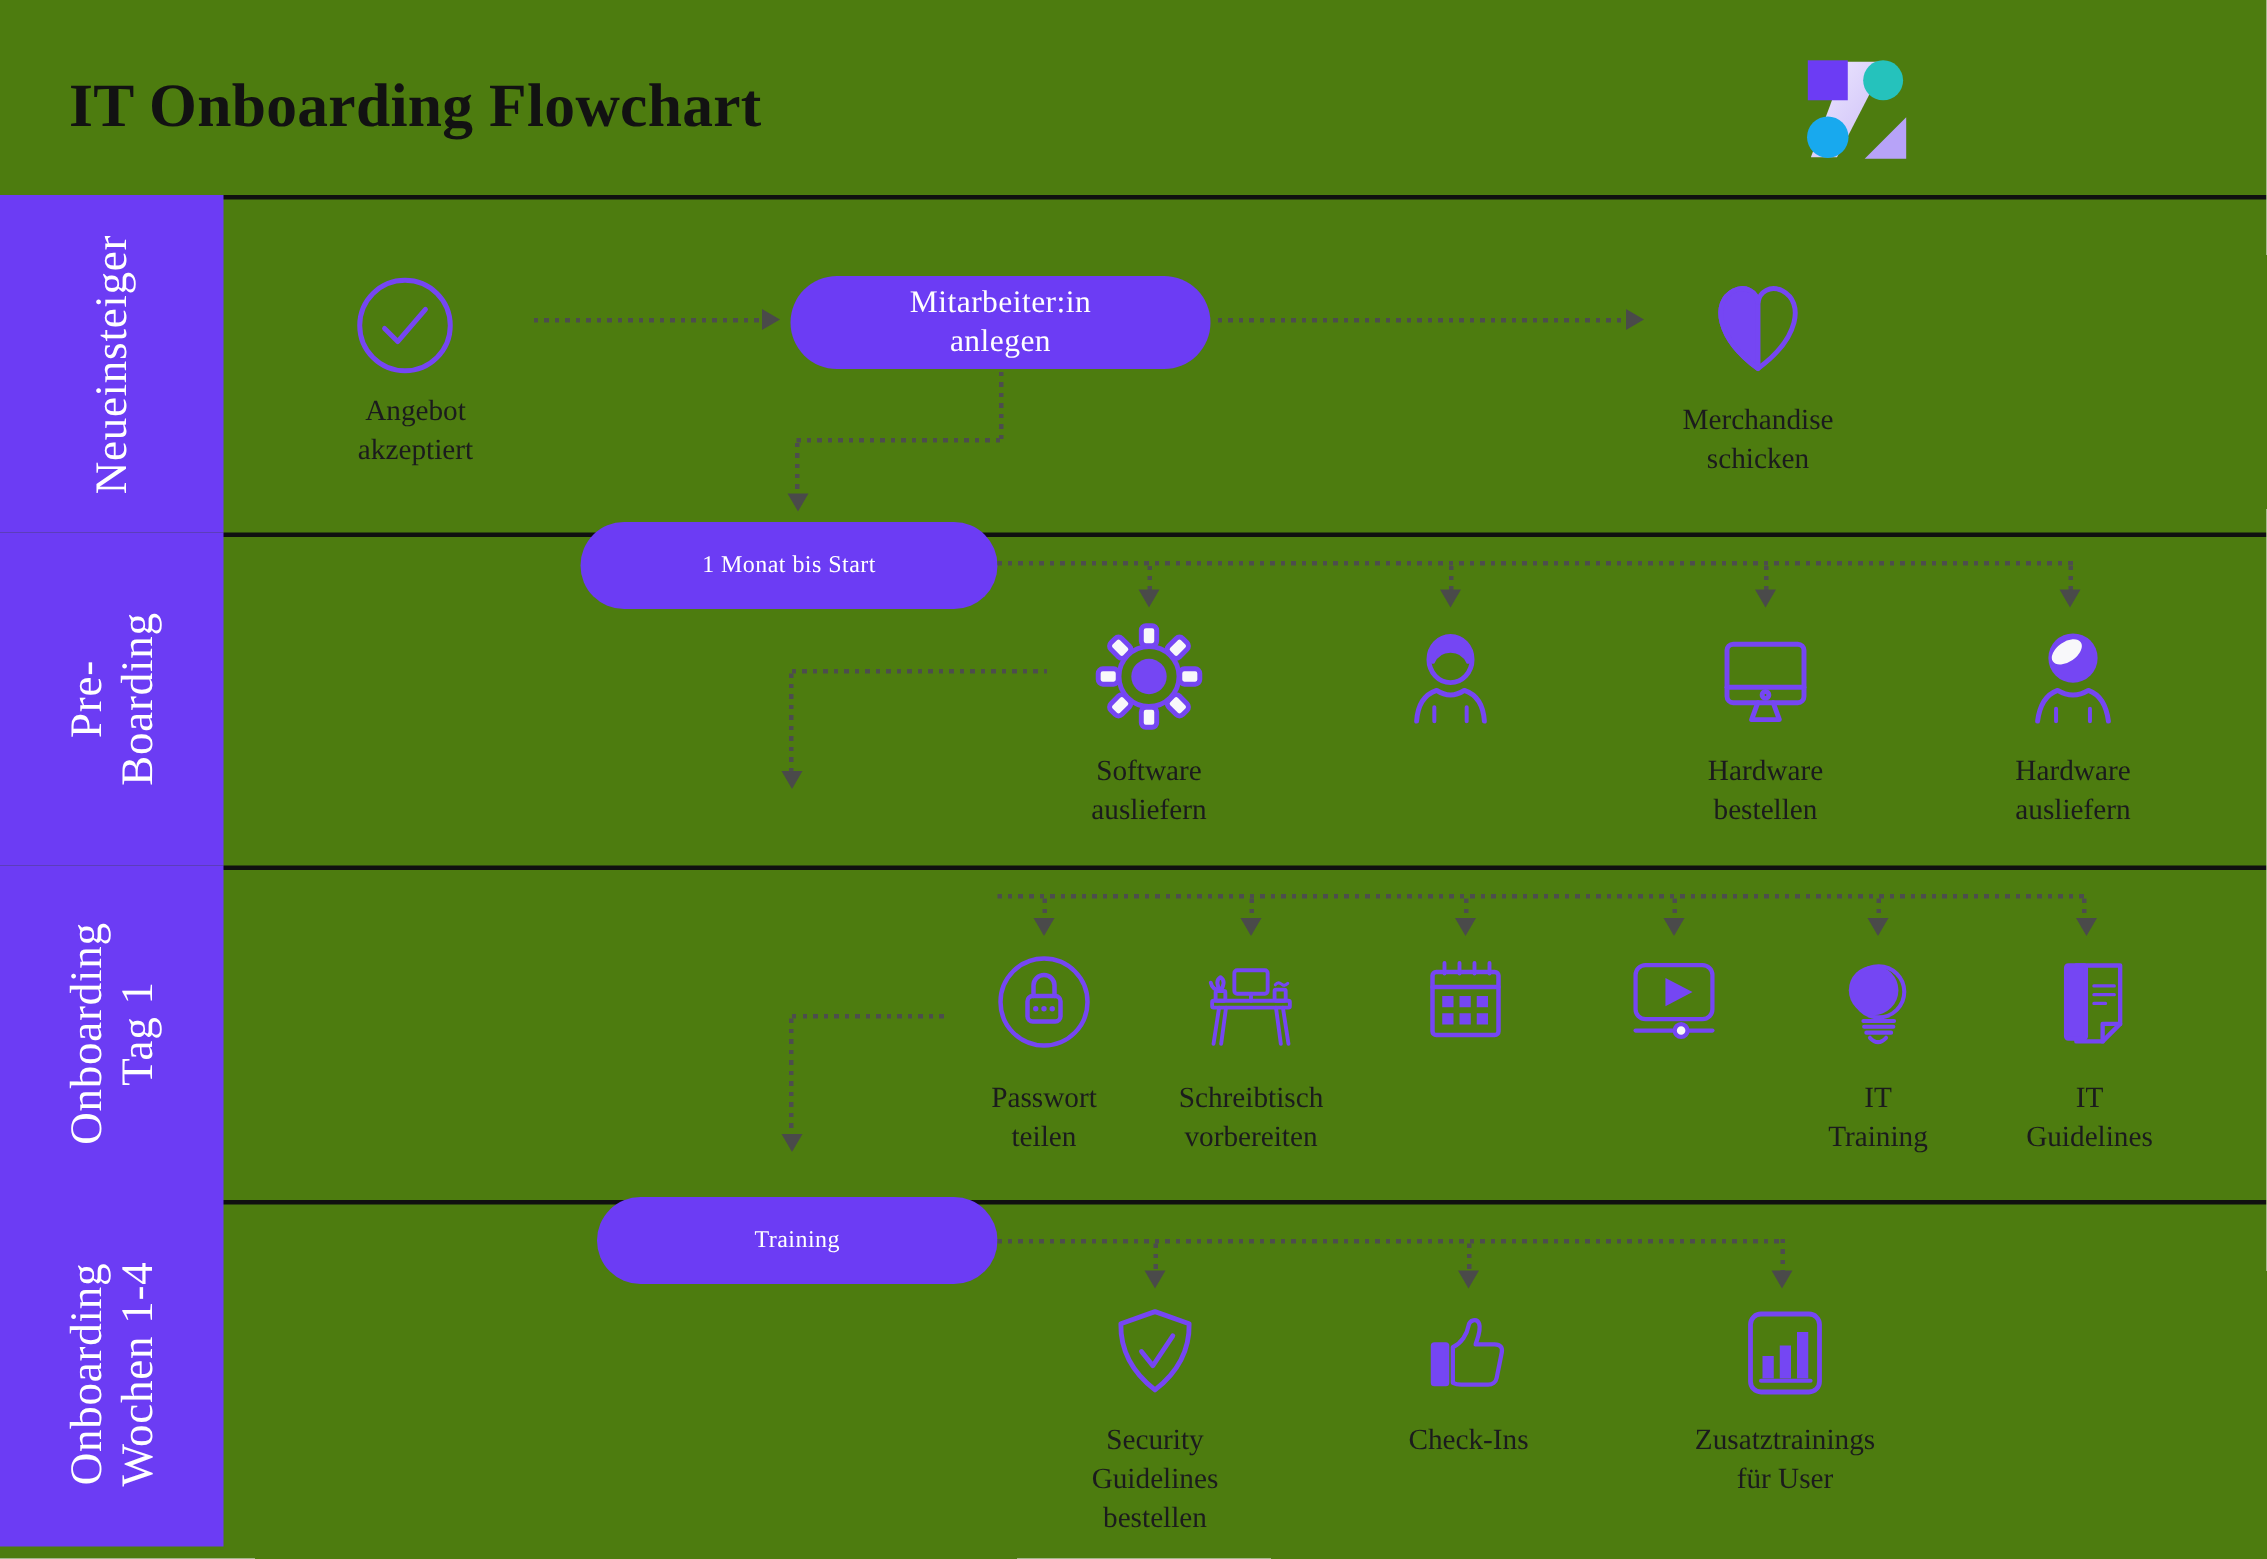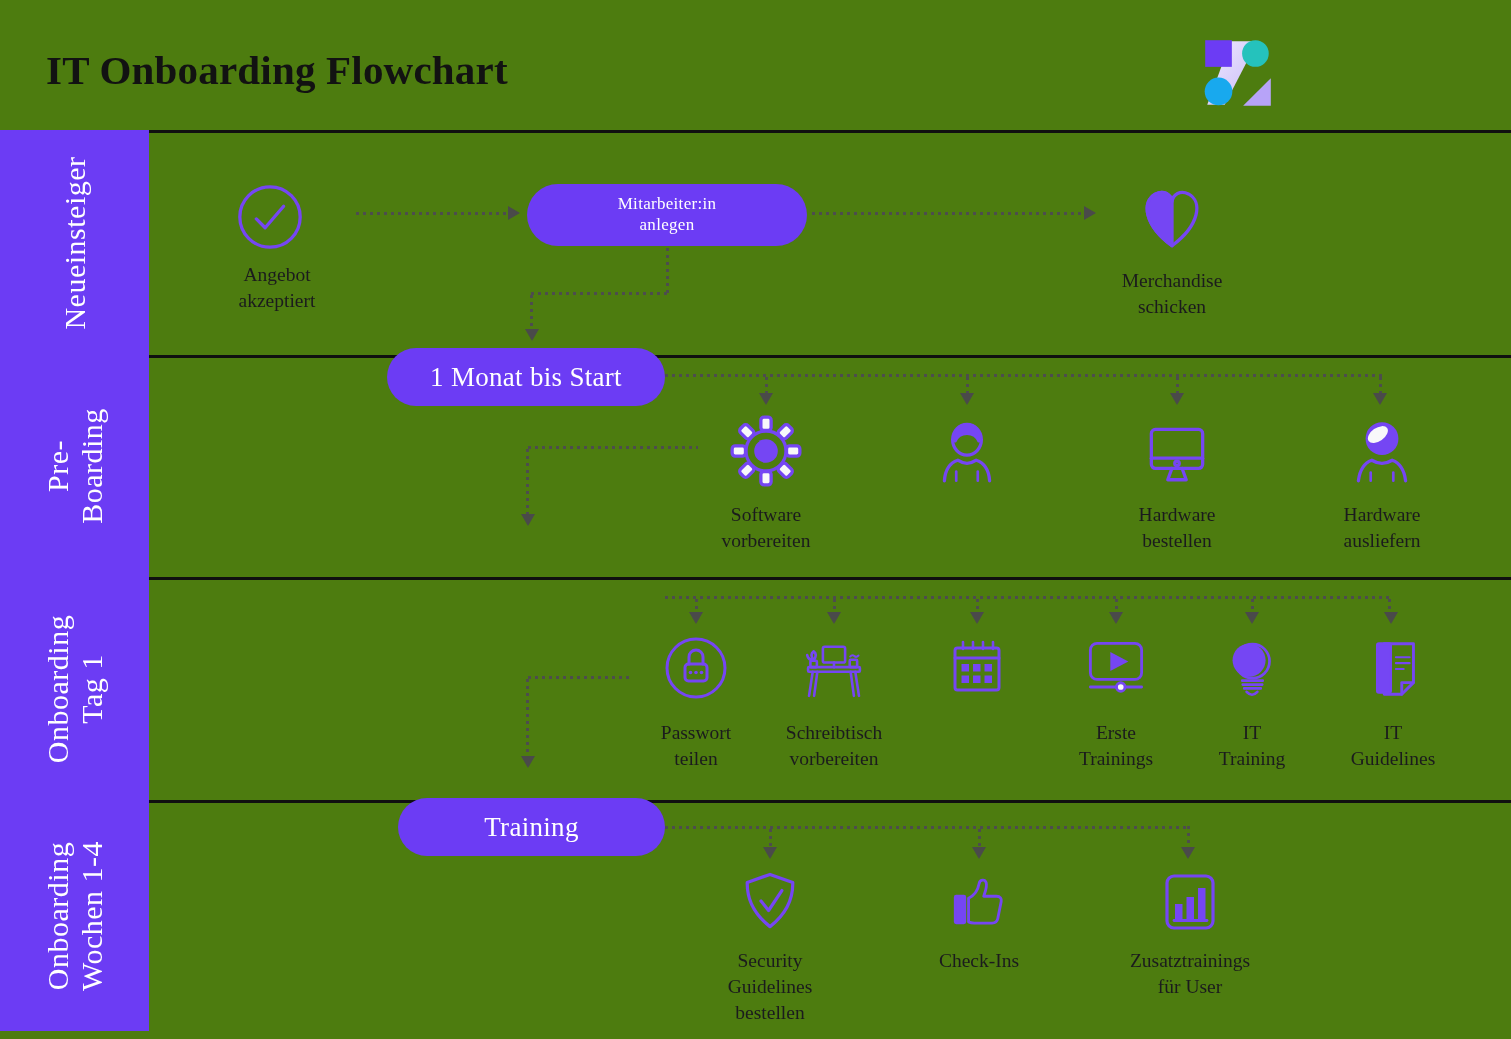--- a/index.html
+++ b/index.html
@@ -11,22 +11,22 @@
   .wordmark{position:absolute;left:1300px;top:37px;font-family:"Liberation Sans",sans-serif;
             font-size:59px;font-weight:800;letter-spacing:-2px;color:#0b0b0b;line-height:1.1;}
   
   .divider{position:absolute;left:0;width:1511px;height:3px;background:#101010;}
   .band{position:absolute;left:0;width:149px;background:#6C3CF4;}
   .band-label{position:absolute;top:50%;left:50%;transform:translate(-50%,-50%) rotate(-90deg);
               color:#fff;font-size:30px;line-height:1.12;text-align:center;white-space:pre;letter-spacing:.5px;}
   
   .pill{position:absolute;background:#6C3CF4;border-radius:40px;color:#fff;display:flex;
         align-items:center;justify-content:center;text-align:center;white-space:pre;
-        font-size:27px;line-height:1.22;letter-spacing:.3px;}
-  .pill.small{font-size:17px;}
+        font-size:16px;line-height:1.22;letter-spacing:.3px;}
+  .pill.small{font-size:21px;}
   .nlabel{position:absolute;width:250px;transform:translateX(-50%);text-align:center;
           white-space:pre-line;font-size:19.5px;line-height:1.34;color:#1b1b1d;}
   .icon{position:absolute;transform:translateX(-50%);}
   
   .dh{position:absolute;height:3px;background-image:repeating-linear-gradient(90deg,#4d4d4d 0 3px,transparent 3px 7px);}
   .dv{position:absolute;width:3px;background-image:repeating-linear-gradient(180deg,#4d4d4d 0 3px,transparent 3px 7px);}
   .ar{position:absolute;width:0;height:0;border-top:7px solid transparent;border-bottom:7px solid transparent;border-left:12px solid #4a4a4a;}
   .ad{position:absolute;width:0;height:0;border-left:7px solid transparent;border-right:7px solid transparent;border-top:12px solid #4a4a4a;}
 </style>
 </head>
@@ -119,21 +119,21 @@
       <rect x="33" y="5" width="10" height="13" rx="3" transform="rotate(90 38 38)"></rect>
       <rect x="33" y="5" width="10" height="13" rx="3" transform="rotate(135 38 38)"></rect>
       <rect x="33" y="5" width="10" height="13" rx="3" transform="rotate(180 38 38)"></rect>
       <rect x="33" y="5" width="10" height="13" rx="3" transform="rotate(225 38 38)"></rect>
       <rect x="33" y="5" width="10" height="13" rx="3" transform="rotate(270 38 38)"></rect>
       <rect x="33" y="5" width="10" height="13" rx="3" transform="rotate(315 38 38)"></rect>
     </g>
     <circle cx="38" cy="38" r="11.5" fill="#7546F3" stroke="none"></circle>
   </svg>
   <div class="nlabel" style="left:766px;top:502px">Software
-vorbereiten</div>
+ausliefern</div>
 
   <svg class="icon" style="left:967px;top:412px" width="78" height="78" viewBox="0 0 76 76" fill="none" stroke="#7546F3" stroke-width="3.2" stroke-linecap="round" stroke-linejoin="round">
     <ellipse cx="38" cy="27" rx="14" ry="15"></ellipse>
     <path d="M24 25 a14 14 0 0 1 28 0 l0 3 q-1 2.5 -3.5 1.5 q-3 -7 -10.5 -7 q-7.5 0 -10.5 7 q-2.5 1 -3.5 -1.5 Z" fill="#7546F3" stroke="none"></path>
     <path d="M16 67 q1 -16 13 -20 q9 6 18 0 q12 4 13 20"></path>
     <path d="M27.5 58 v9 M48.5 58 v9" stroke-width="2.6"></path>
   </svg>
 
   <svg class="icon" style="left:1177px;top:412px" width="78" height="78" viewBox="0 0 76 76" fill="none" stroke="#7546F3" stroke-width="3.2" stroke-linecap="round" stroke-linejoin="round">
     <rect x="13" y="17" width="50" height="38" rx="4"></rect>
@@ -209,22 +209,20 @@
       <rect x="43.5" y="43.5" width="7.5" height="7.5"></rect>
     </g>
   </svg>
 
   <svg class="icon" style="left:1116px;top:632px" width="74" height="74" viewBox="0 0 78 78" fill="none" stroke="#7546F3" stroke-width="3" stroke-linecap="round" stroke-linejoin="round">
     <rect x="12" y="12" width="54" height="38" rx="7"></rect>
     <path d="M33 21 L33 41 L52 31 Z" fill="#7546F3" stroke="none"></path>
     <path d="M12 58 H66"></path>
     <circle cx="44" cy="58" r="4.5" fill="#F8F8FA"></circle>
   </svg>
-  <div class="nlabel" style="left:1116px;top:720px">Erste
-Trainings</div>
 
   <svg class="icon" style="left:1252px;top:632px" width="72" height="72" viewBox="0 0 74 74" fill="none" stroke="#7546F3" stroke-width="2.8" stroke-linecap="round" stroke-linejoin="round">
     <circle cx="37.5" cy="30" r="17.5"></circle>
     <circle cx="34" cy="29" r="17" fill="#7546F3" stroke="none"></circle>
     <path d="M27 50 H48 M27.5 54 H47.5 M29 58 H46"></path>
     <path d="M31.5 61.5 q5.5 6 11 0"></path>
   </svg>
   <div class="nlabel" style="left:1252px;top:720px">IT
 Training</div>
 

